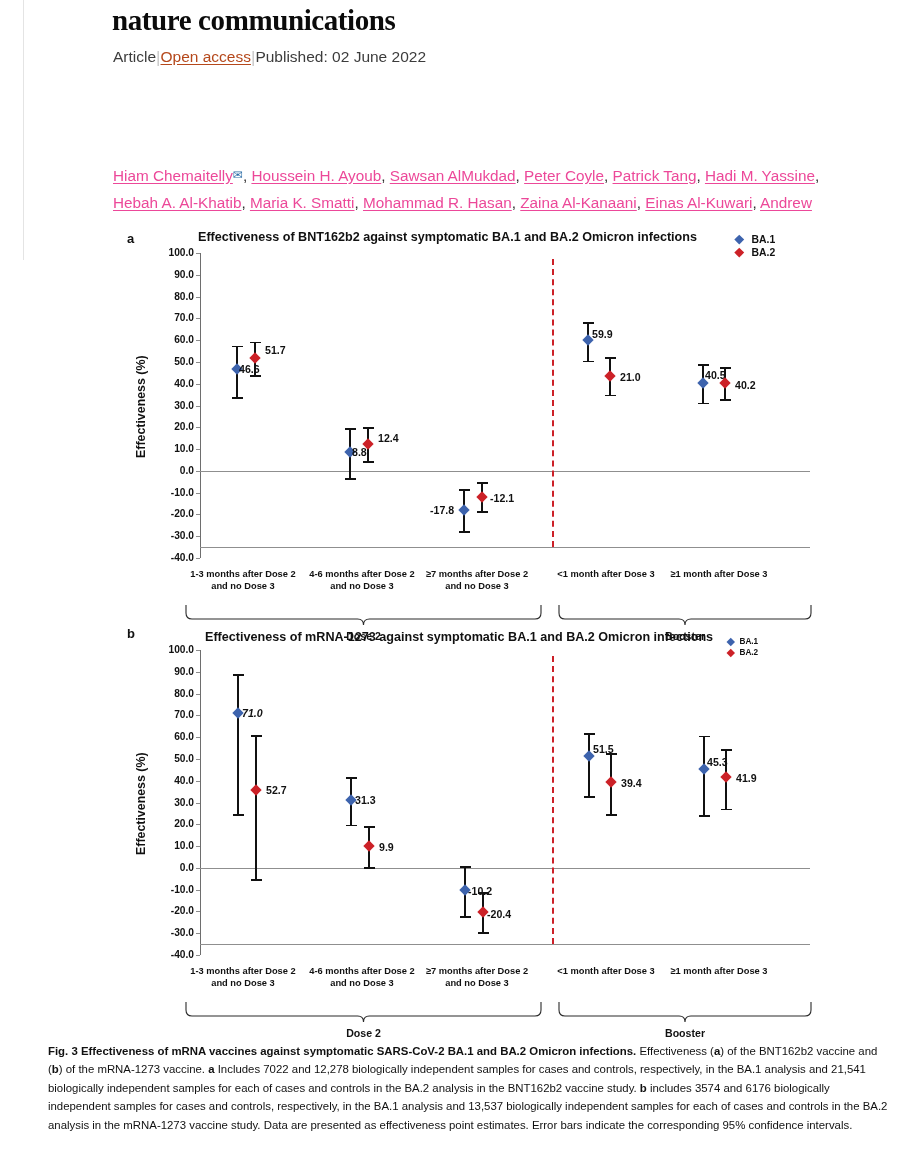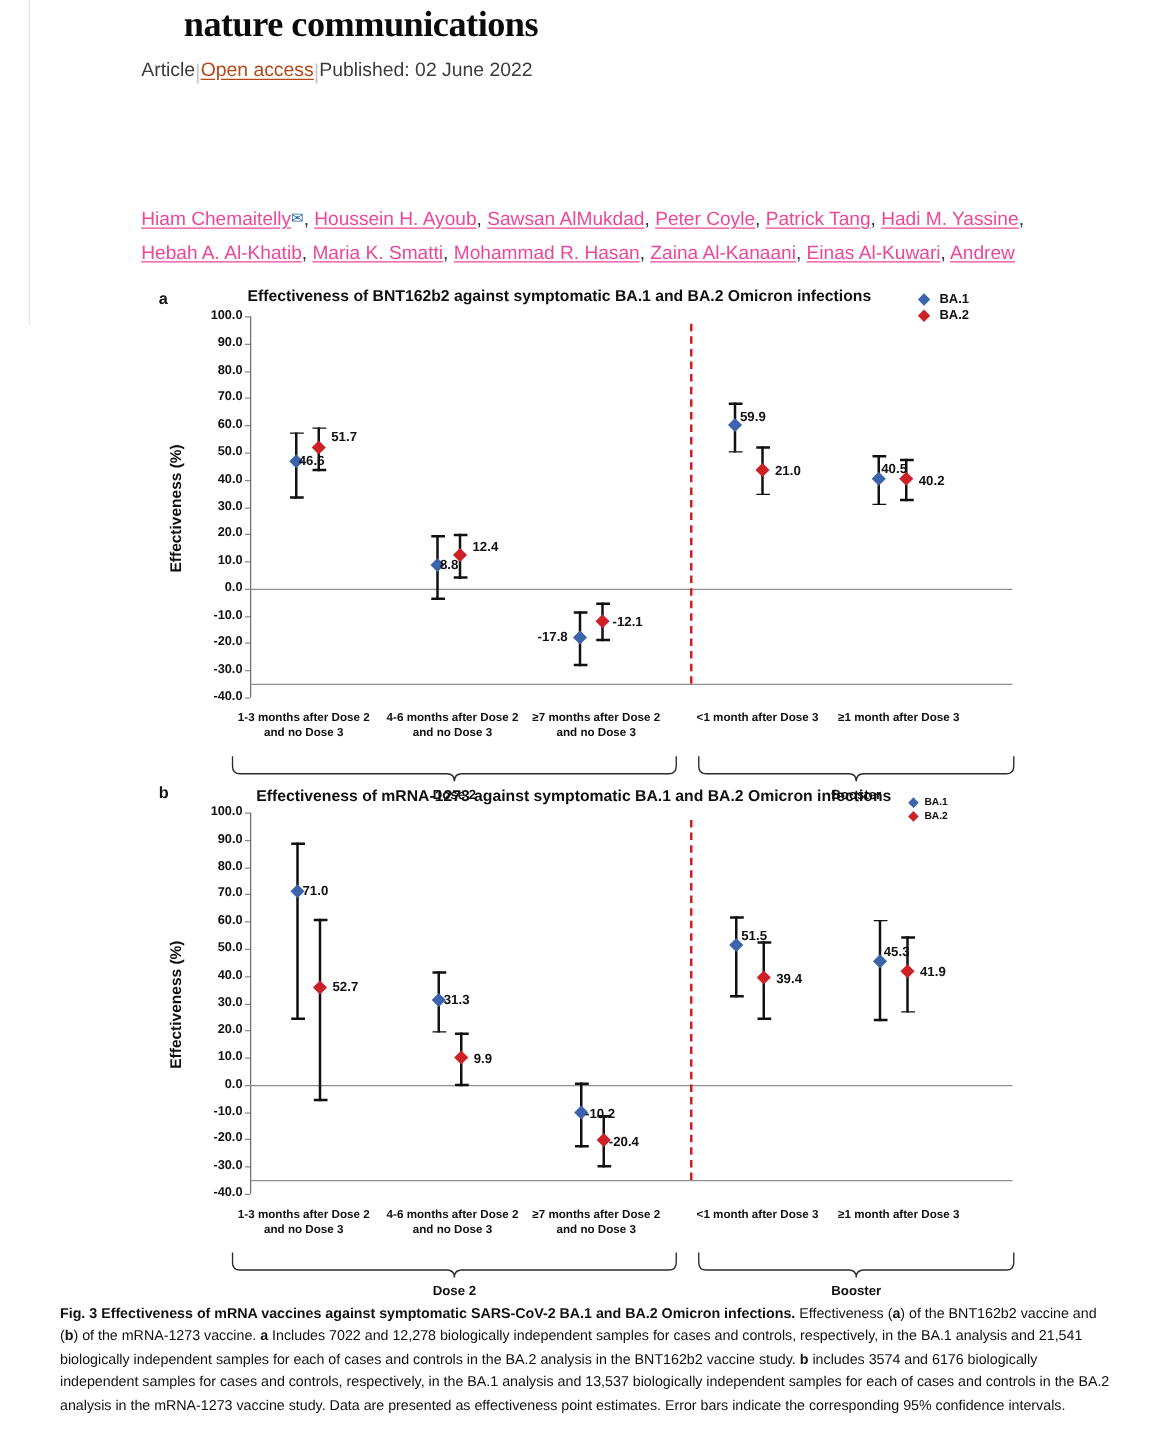--- a/index.html
+++ b/index.html
@@ -11,21 +11,21 @@
     position:relative;
     overflow:hidden;
   }
   .page{position:absolute;inset:0;}
   .left-rule{position:absolute;left:23px;top:0;width:1px;height:260px;background:#e4e4e4;}
 
   
   .journal{
     position:absolute;left:112px;top:4px;
     font-family:"Liberation Serif", serif;
-    font-weight:bold;font-size:29px;letter-spacing:-.4px;color:#0b0b0b;margin-left:35px;
+    font-weight:bold;font-size:29px;letter-spacing:-.4px;color:#0b0b0b;
   }
   .meta{position:absolute;left:113px;top:48px;display:flex;align-items:center;gap:0;font-size:15.5px;color:#3c3c3c;}
   .meta .sep{color:#c8c8c8;font-size:17px;line-height:1;}
   .meta .oa{color:#b5481b;text-decoration:underline;text-underline-offset:2px;cursor:pointer;}
   .title{
     position:absolute;left:112px;top:76px;width:720px;
     font-family:"Liberation Serif", serif;
     font-weight:bold;font-size:27.5px;line-height:1.22;letter-spacing:-.7px;color:#0a0a0a;
   }
   .authors{position:absolute;left:113px;top:163px;width:730px;font-size:15.3px;line-height:1.75;color:#2f6fa8;}
@@ -267,21 +267,21 @@
           </div>
           <div class="legend-row">
             <span class="legend-dot" style="background: rgb(204, 33, 39);"></span>
             <span class="legend-text">BA.2</span>
           </div>
         </div>
         <div class="errbar" style="left: 237.1px; top: 447.964px; height: 141.607px;"></div>
         <div class="cap" style="left: 232.5px; top: 447.964px;"></div>
         <div class="cap" style="left: 232.5px; top: 587.771px;"></div>
         <div class="pt ba1" style="left: 234px; top: 483.179px; background: rgb(61, 99, 173);"></div>
-        <div class="ptlabel" style="left: 242px; top: 481.179px;">71.0</div>
+        <div class="ptlabel" style="left: 242px; top: 481.179px; font-style: italic;">71.0</div>
         <div class="errbar" style="left: 350.1px; top: 551.229px; height: 49.2357px;"></div>
         <div class="cap" style="left: 345.5px; top: 551.229px;"></div>
         <div class="cap" style="left: 345.5px; top: 598.664px;"></div>
         <div class="pt ba1" style="left: 347px; top: 569.668px; background: rgb(61, 99, 173);"></div>
         <div class="ptlabel" style="left: 355px; top: 567.668px;">31.3</div>
         <div class="errbar" style="left: 464.1px; top: 640.114px; height: 51.85px;"></div>
         <div class="cap" style="left: 459.5px; top: 640.114px;"></div>
         <div class="cap" style="left: 459.5px; top: 690.164px;"></div>
         <div class="pt ba1" style="left: 461px; top: 660.079px; background: rgb(61, 99, 173);"></div>
         <div class="ptlabel" style="left: 468px; top: 659.079px;">-10.2</div>

